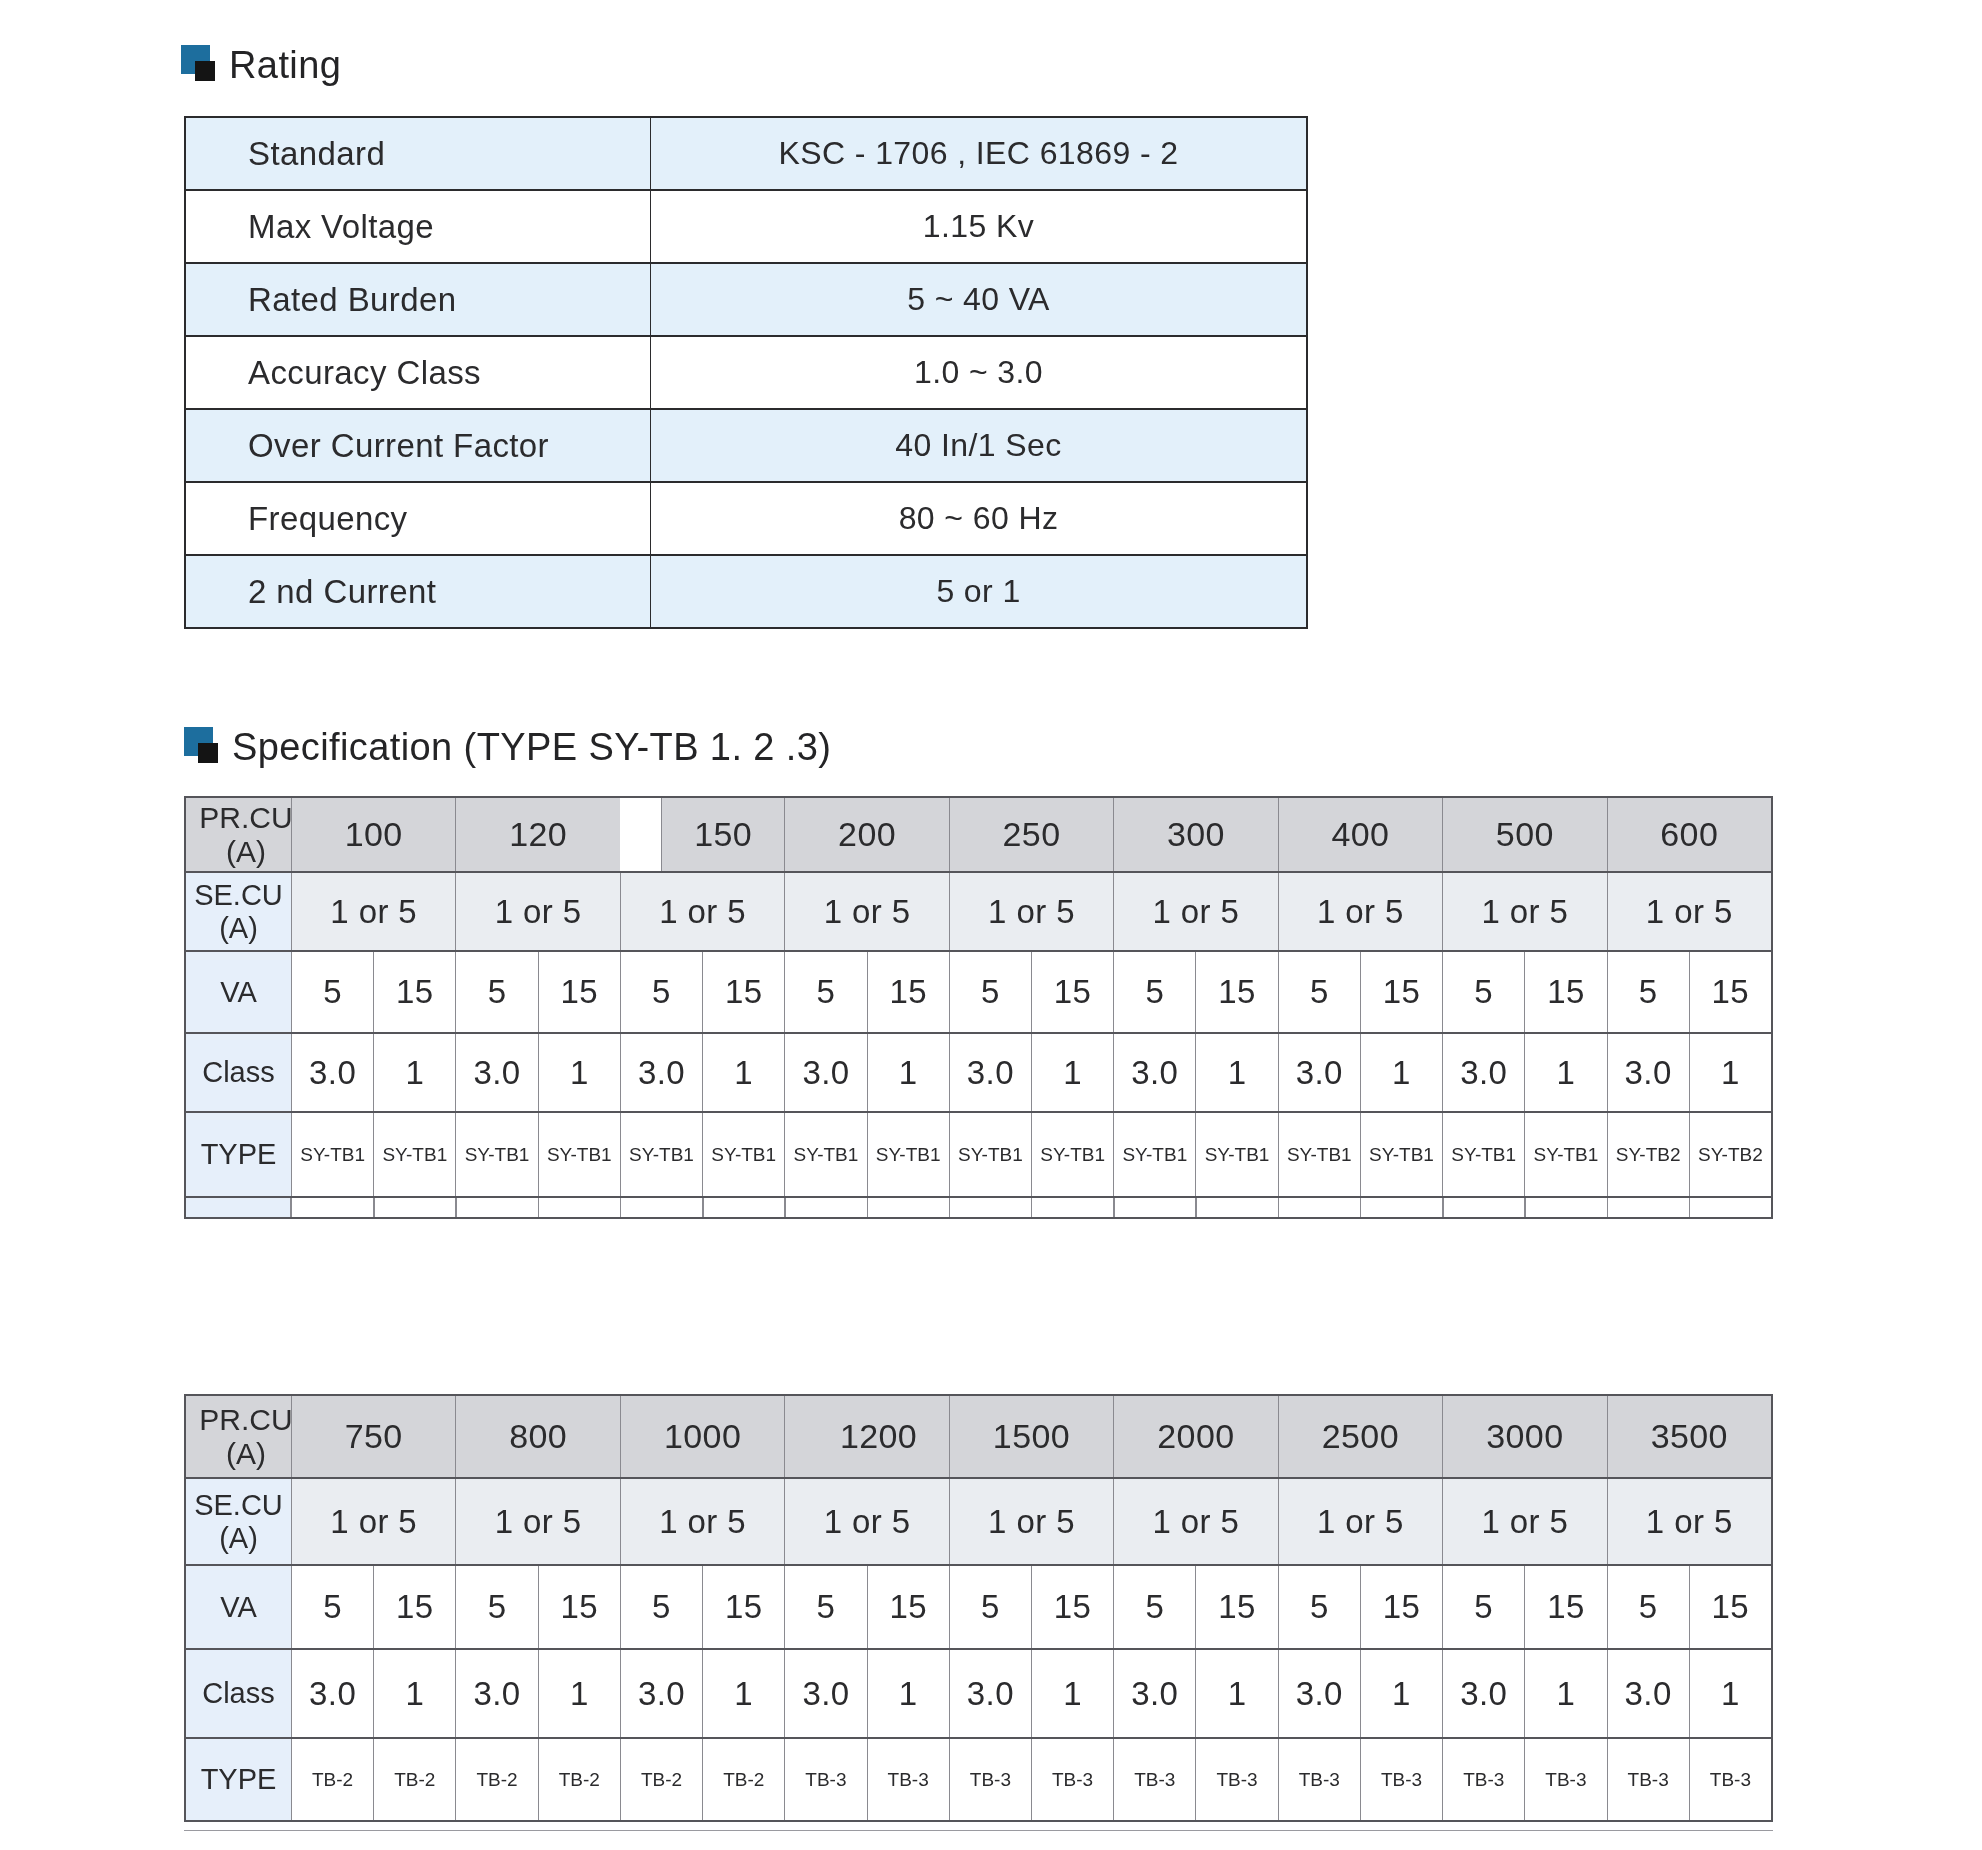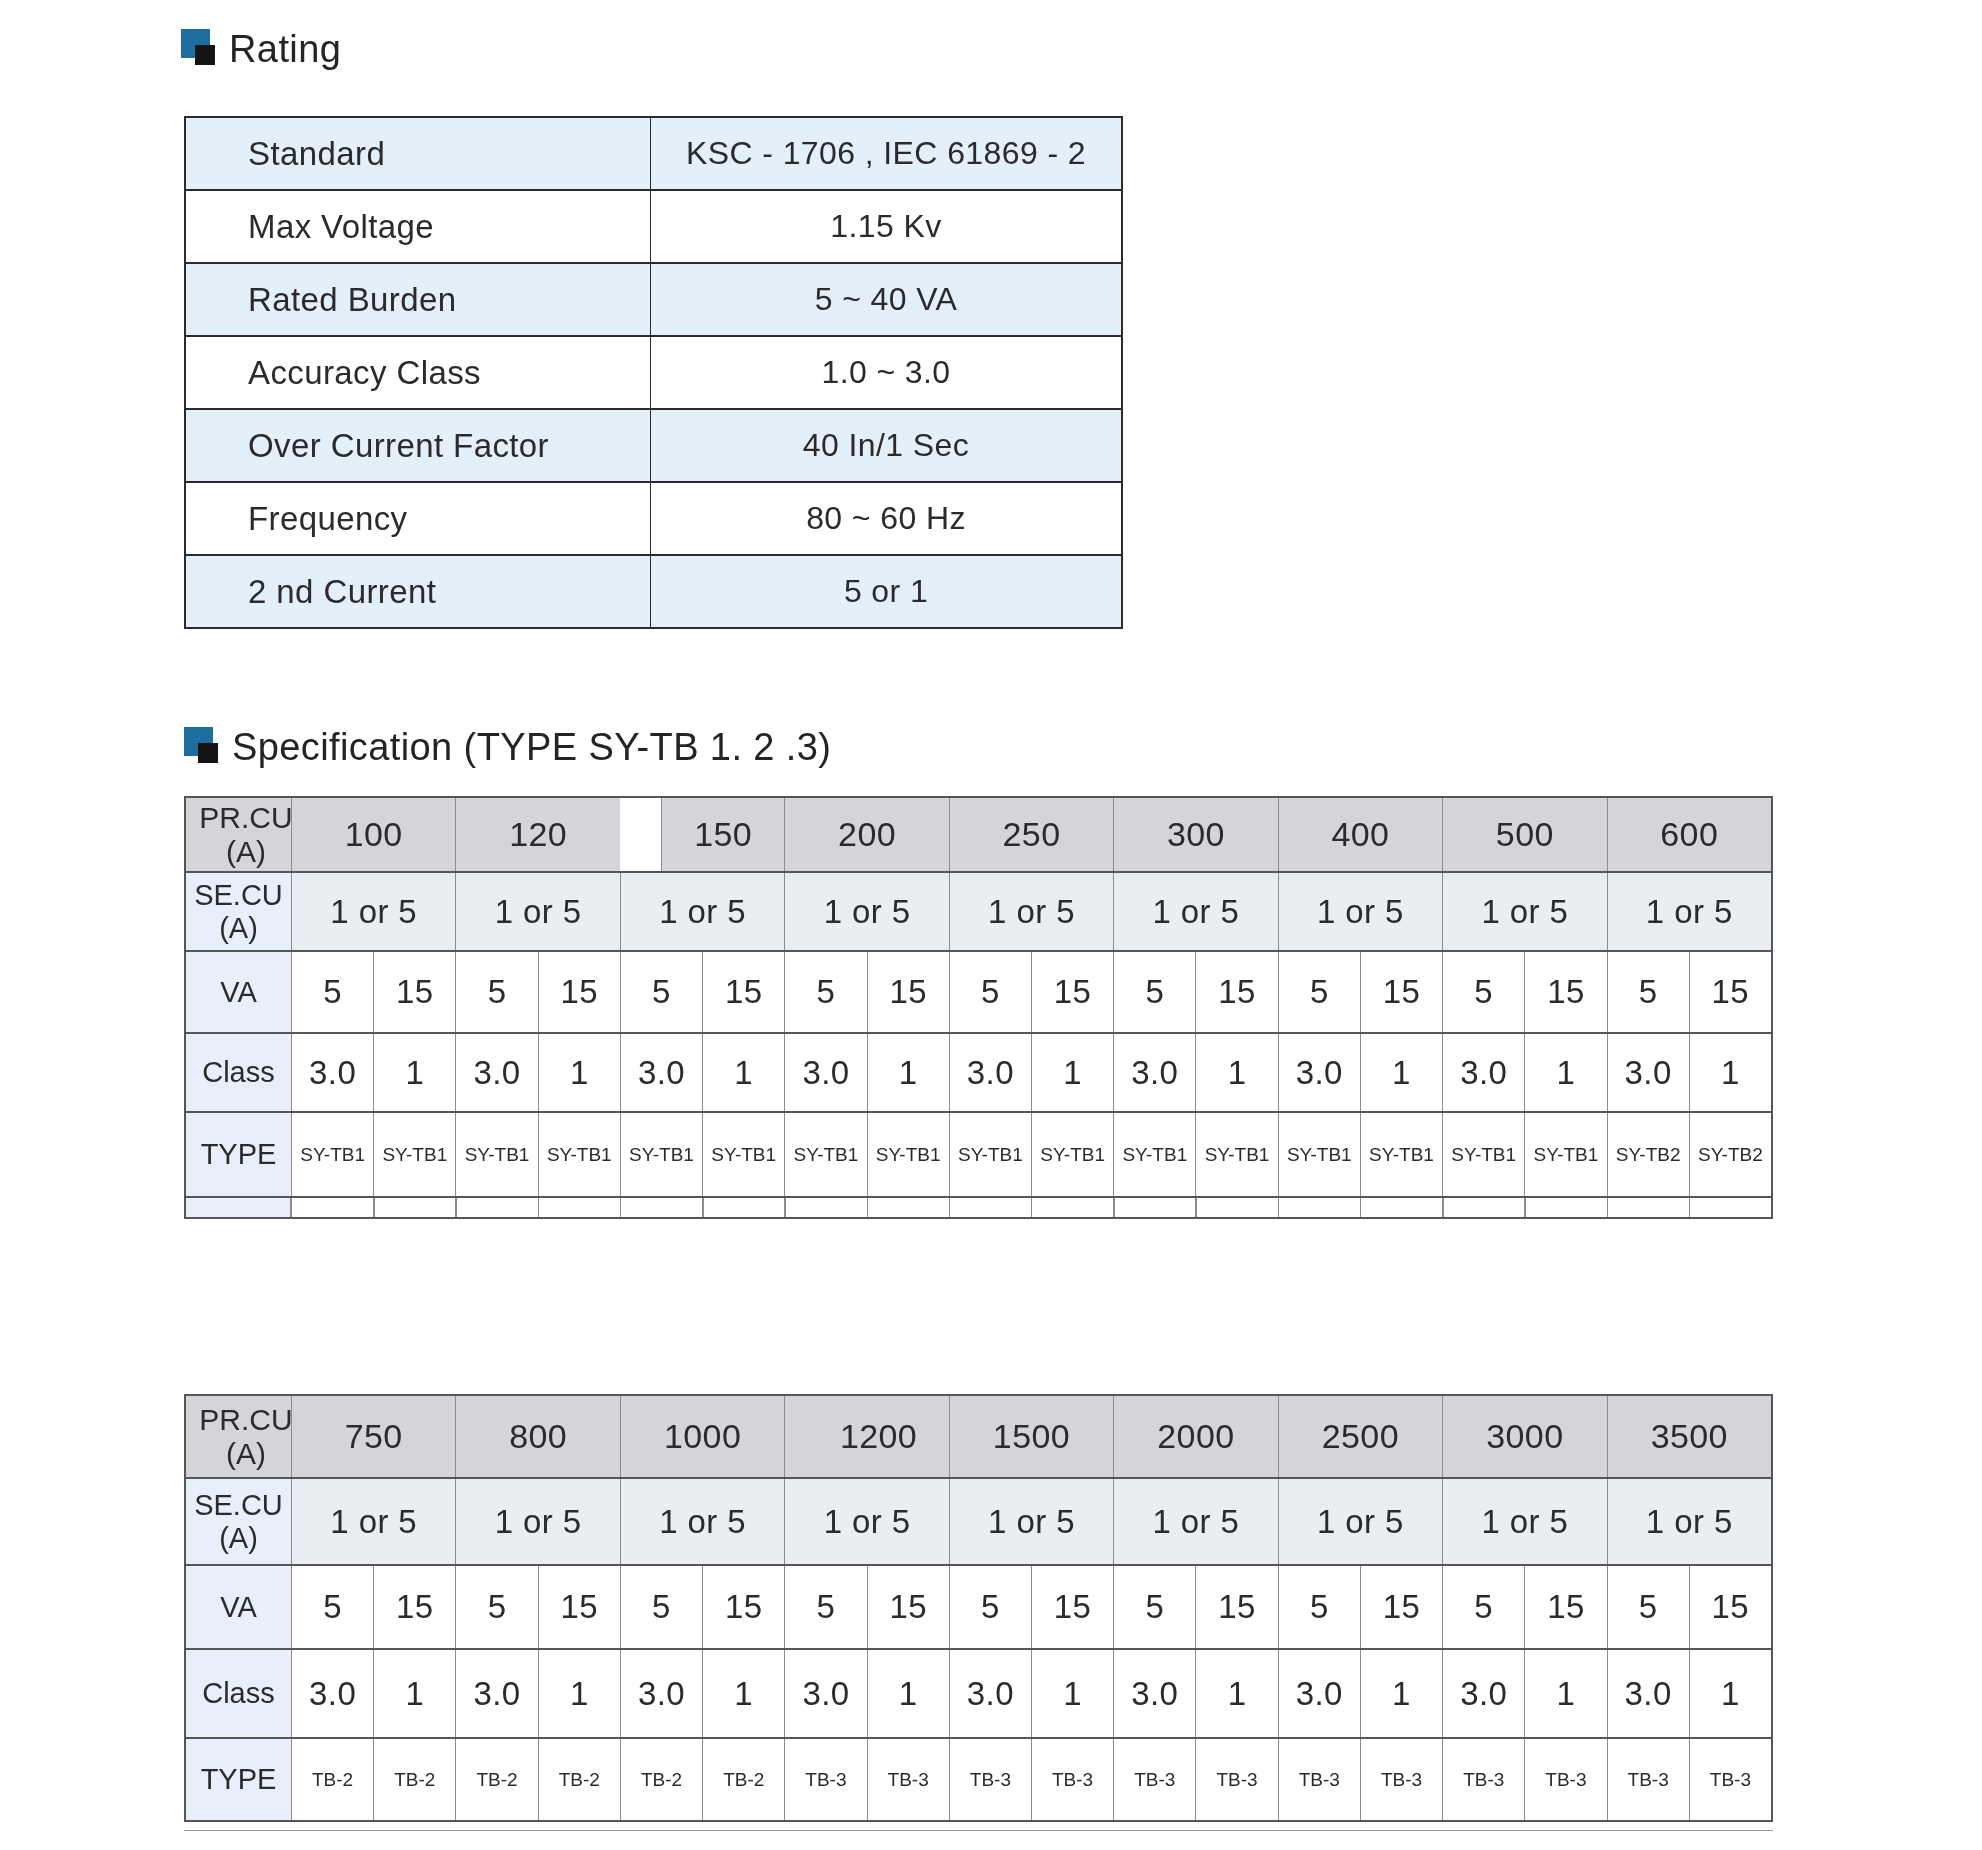--- a/index.html
+++ b/index.html
@@ -10,21 +10,21 @@
 
   
   .sec-title { position:absolute; display:flex; align-items:center; }
   .bullet { position:relative; width:48px; height:50px; flex:0 0 48px; }
   .bullet .sq-blue  { position:absolute; left:0;  top:4.6px;  width:29px; height:29px; background:#1d6e9e; }
   .bullet .sq-black { position:absolute; left:14px; top:21px; width:20px; height:20px; background:#141414; }
   .sec-title h2 { margin:0; font-weight:400; font-size:38px; letter-spacing:0.4px; color:#242426; white-space:nowrap; }
 
   
   .rating-table {
-    position:absolute; left:184px; top:116px; width:939px;
+    position:absolute; left:184px; top:116px; width:1124px;
     border:2.3px solid #2b2b2d; box-sizing:border-box; background:#ffffff;
   }
   .r-row { display:flex; height:71px; background:#ffffff; }
   .r-row + .r-row { border-top:2.3px solid #2b2b2d; }
   .r-row.alt { background:#e3f0fa; }
   .r-label {
     width:465px; box-sizing:border-box; border-right:1.5px solid #2b2b2d;
     display:flex; align-items:center; padding-left:62px; font-size:33px; letter-spacing:0.4px;
   }
   .r-value { flex:1; display:flex; align-items:center; justify-content:center; font-size:32px; letter-spacing:0.4px; }
@@ -70,21 +70,21 @@
   .stub-strip { background:repeating-linear-gradient(to right,#8a8a90 0,#8a8a90 1.5px,transparent 1.5px,transparent calc(100%/18)); }
 
   
   .afterline { position:absolute; left:184px; top:1830px; width:1589px; height:0; border-top:1.5px solid #9a9aa0; }
 </style>
 </head>
 <body>
 
 <div class="page">
 
-  <div class="sec-title" style="left:181px; top:24px;">
+  <div class="sec-title" style="left:181px; top:40px;">
     <span class="bullet">
       <span class="sq-blue"></span>
       <span class="sq-black"></span>
     </span>
     <h2>Rating</h2>
   </div>
 
   <div class="rating-table">
     <div class="r-row alt">
       <div class="r-label">Standard</div>

